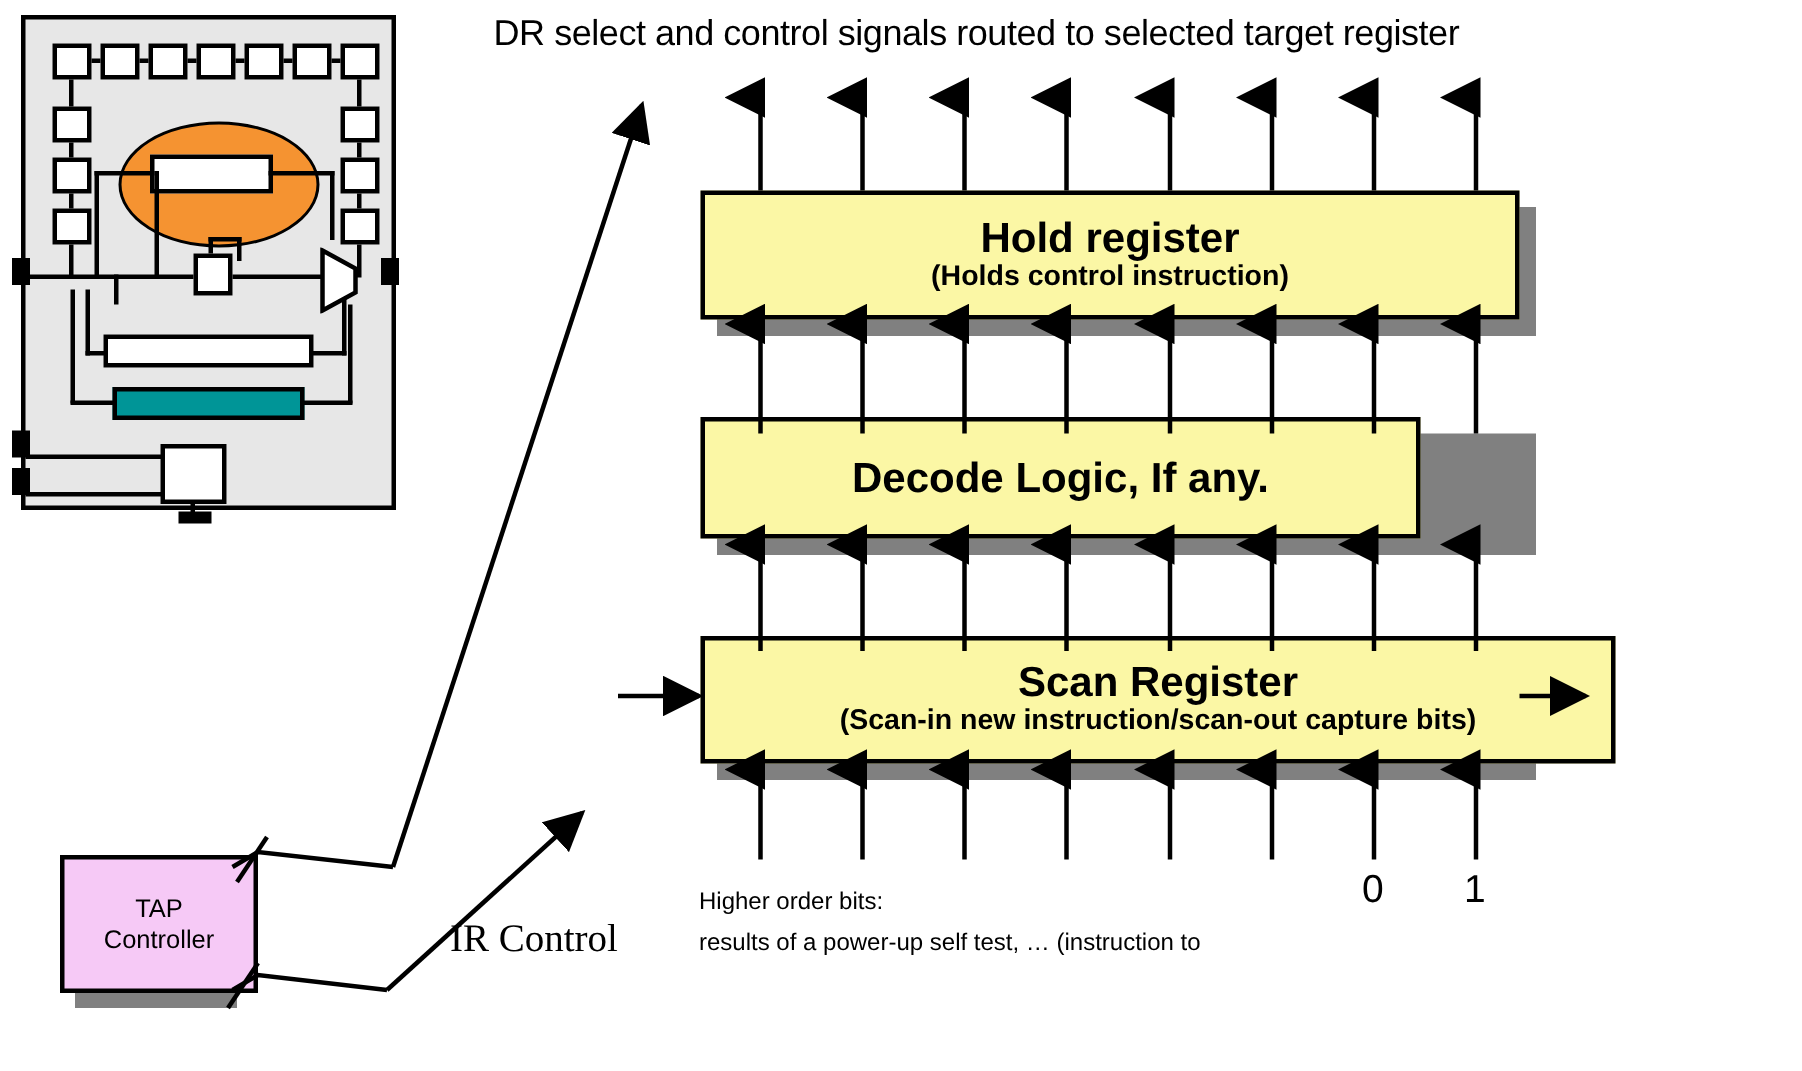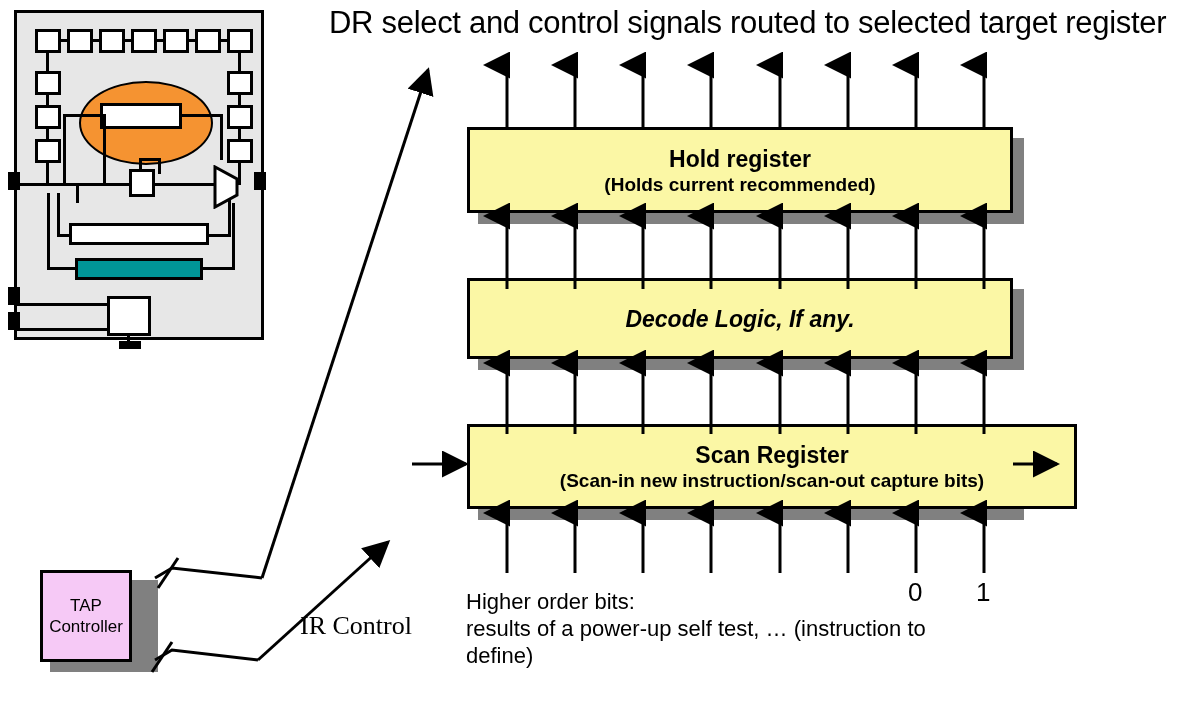--- a/index.html
+++ b/index.html
@@ -2,45 +2,45 @@
 <html><head>
 <meta charset="utf-8">
 <style>
   html,body{margin:0;padding:0;background:#ffffff;}
   body{width:1201px;height:714px;position:relative;overflow:hidden;
        font-family:"Liberation Sans","DejaVu Sans",sans-serif;color:#000;}
   #stage{position:absolute;left:0;top:0;width:1201px;height:714px;}
   .abs{position:absolute;}
 
   
-  #top-caption{left:329px;top:8px;width:870px;font-size:31px;line-height:30px;
+  #top-caption{left:329px;top:8px;width:870px;font-size:24px;line-height:30px;
                letter-spacing:-0.3px;white-space:nowrap;}
 
   
   .block{background:#fbf7a5;border:3px solid #000;box-sizing:border-box;
          display:flex;flex-direction:column;align-items:center;justify-content:center;
          z-index:6;}
-  .block .t1{font-weight:bold;font-size:23px;line-height:28px;text-align:right;}
+  .block .t1{font-weight:bold;font-size:28px;line-height:28px;text-align:right;}
   .block .t2{font-weight:bold;font-size:19px;line-height:23px;}
   .shadow{background:#808080;z-index:5;}
 
   #hold-block{left:467px;top:127px;width:546px;height:86px;}
   #hold-shadow{left:478px;top:138px;width:546px;height:86px;}
-  #decode-block{left:467px;top:278px;width:546px;height:81px;font-style:italic;}
+  #decode-block{left:467px;top:278px;width:480px;height:81px;}
   #decode-shadow{left:478px;top:289px;width:546px;height:81px;}
   #scan-block{left:467px;top:424px;width:610px;height:85px;}
   #scan-shadow{left:478px;top:435px;width:546px;height:85px;}
 
   
   #from-tdi{left:358px;top:430px;font-size:26px;line-height:32px;}
   #to-tdo{left:1022px;top:428px;font-size:26px;line-height:32px;font-family:Liberation Serif, serif;}
   #ir-control{left:300px;top:610px;font-size:26px;line-height:32px;font-family:Liberation Serif, serif;}
   #bit-zero{left:908px;top:577px;font-size:26px;}
   #bit-one{left:976px;top:577px;font-size:26px;}
-  #bottom-note{left:466px;top:588px;width:620px;font-size:22px;line-height:27px;}
+  #bottom-note{left:466px;top:588px;width:620px;font-size:16px;line-height:27px;}
 
   
   #chip{left:14px;top:10px;width:250px;height:330px;background:#e7e7e7;border:3px solid #000;
         box-sizing:border-box;}
   .cell{position:absolute;background:#fff;border:3px solid #000;box-sizing:border-box;
         width:26px;height:24px;}
   #core{position:absolute;left:62px;top:68px;width:130px;height:80px;background:#f59331;
         border:2px solid #000;border-radius:50%;}
   #core-bar{position:absolute;left:83px;top:90px;width:82px;height:26px;background:#fff;
         border:3px solid #000;box-sizing:border-box;}
@@ -48,21 +48,21 @@
   .port{position:absolute;background:#000;width:12px;height:18px;}
   #reg-white{position:absolute;left:52px;top:210px;width:140px;height:22px;background:#fff;
         border:3px solid #000;box-sizing:border-box;}
   #reg-teal{position:absolute;left:58px;top:245px;width:128px;height:22px;background:#009597;
         border:3px solid #000;box-sizing:border-box;}
   #tap-small{position:absolute;left:90px;top:283px;width:44px;height:40px;background:#fff;
         border:3px solid #000;box-sizing:border-box;}
 
   
   #tap-shadow{left:50px;top:580px;width:108px;height:92px;background:#808080;z-index:2;}
-  #tap-box{left:40px;top:570px;width:92px;height:92px;background:#f6c9f6;border:3px solid #000;
+  #tap-box{left:40px;top:570px;width:132px;height:92px;background:#f6c9f6;border:3px solid #000;
            box-sizing:border-box;z-index:3;display:flex;align-items:center;justify-content:center;
            flex-direction:column;font-size:17px;line-height:21px;text-align:left;}
 
   svg.overlay{position:absolute;left:0;top:0;width:1201px;height:714px;
               pointer-events:none;z-index:8;}
 
   
   #watermark{left:880px;top:622px;font-size:34px;color:rgba(130,130,130,0.45);
              letter-spacing:2px;white-space:nowrap;z-index:9;
              font-family:"DejaVu Sans",sans-serif;}
@@ -147,21 +147,21 @@
   </div>
 
   <div class="abs port" style="left:8px;top:172px;"></div>
   <div class="abs port" style="left:254px;top:172px;"></div>
   <div class="abs port" style="left:8px;top:287px;"></div>
   <div class="abs port" style="left:8px;top:312px;"></div>
 
   <div class="abs shadow" id="hold-shadow"></div>
   <div class="abs block" id="hold-block">
     <div class="t1">Hold register</div>
-    <div class="t2">(Holds current recommended)</div>
+    <div class="t2">(Holds control instruction)</div>
   </div>
 
   <div class="abs shadow" id="decode-shadow"></div>
   <div class="abs block" id="decode-block">
     <div class="t1">Decode Logic, If any.</div>
   </div>
 
   <div class="abs shadow" id="scan-shadow"></div>
   <div class="abs block" id="scan-block">
     <div class="t1">Scan Register</div>
@@ -249,21 +249,20 @@
     <div>To</div>
     <div>TDO</div>
   </div>
   <div class="abs" id="ir-control">IR Control</div>
   <div class="abs" id="bit-zero">0</div>
   <div class="abs" id="bit-one">1</div>
 
   <div class="abs" id="bottom-note">
     <div>Higher order bits:</div>
     <div>results of a power-up self test, … (instruction to</div>
-    <div>define)</div>
   </div>
 
   <div class="abs" id="tap-shadow"></div>
   <div class="abs" id="tap-box">
     <div>TAP</div>
     <div>Controller</div>
   </div>
 
 
 </div>

